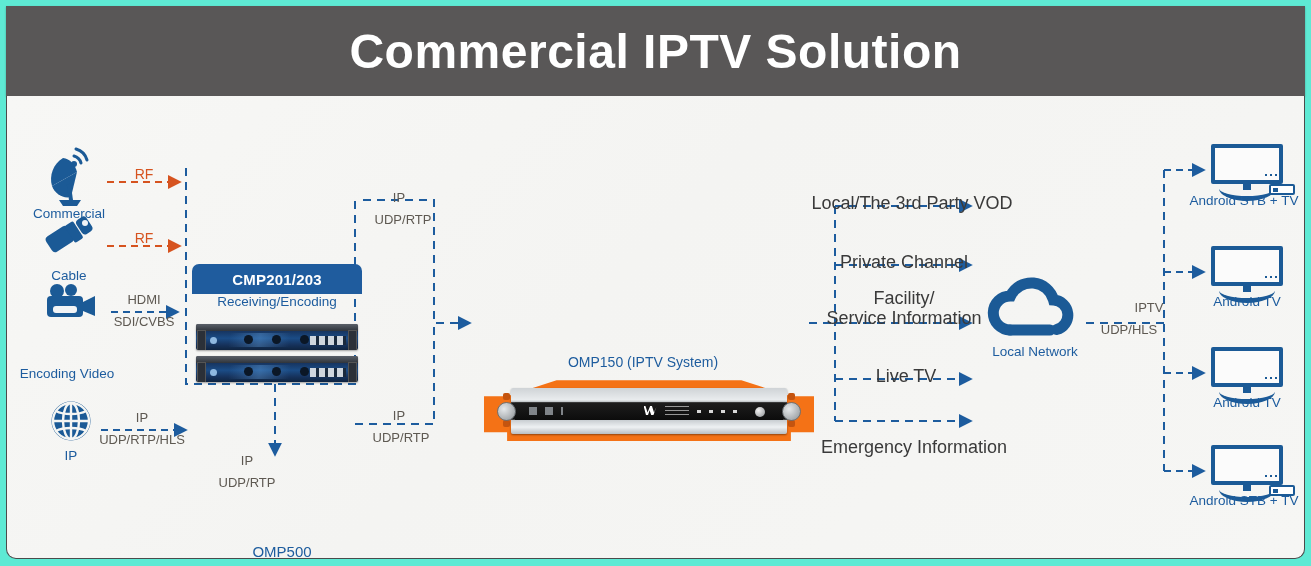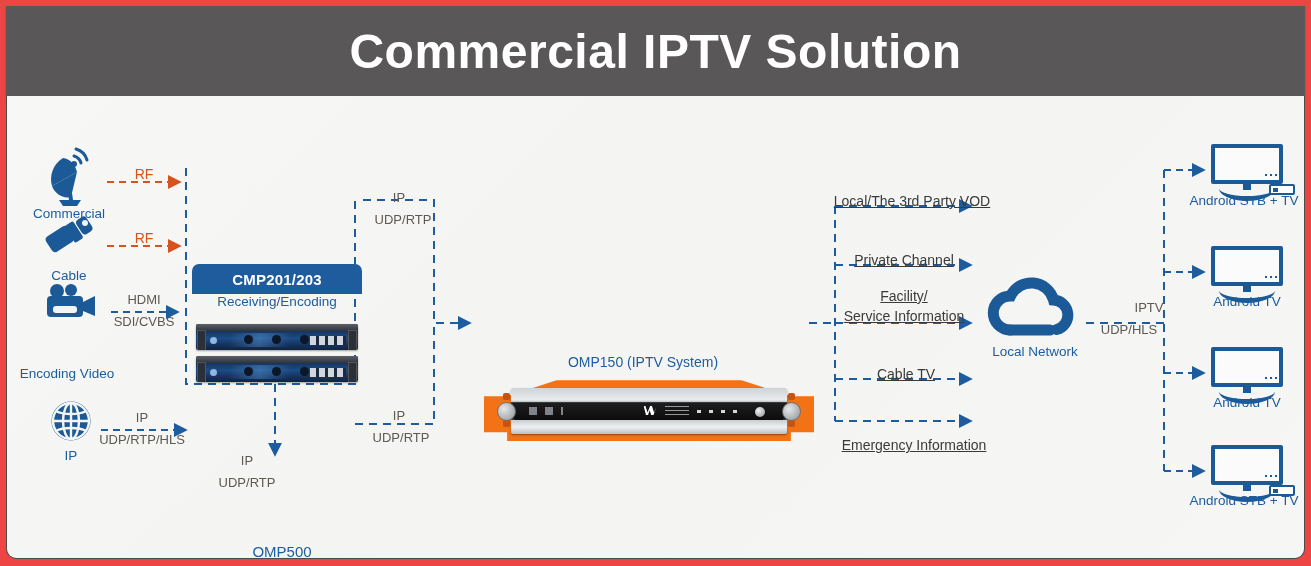--- a/index.html
+++ b/index.html
@@ -2,21 +2,21 @@
 <html><head>
 <meta charset="utf-8">
 <title>Commercial IPTV Solution</title>
 <style>
   html,body{margin:0;padding:0;background:#ffffff;}
   body{font-family:"Liberation Sans", sans-serif;}
   #page{
     position:relative;
     width:1311px;height:566px;
     overflow:hidden;
-    background:#ef4444;
+    background:#5eead4;
   }
   
   #header{
     position:absolute;left:6px;top:6px;width:1299px;height:90px;
     background:#595757;
     display:flex;align-items:center;justify-content:center;
     box-shadow:0 1px 2px rgba(0,0,0,.25);
   }
   #header-title{
     color:#ffffff;
@@ -42,21 +42,21 @@
     white-space:nowrap;
     line-height:1.15;
   }
   .lbl-orange{color:#d6531f;}
   .c{transform:translateX(-50%);text-align:center;}
 
   
   .dev-name{font-size:13.5px;color:#1d5c9e;}
   .node-name{font-size:15px;color:#1d5c9e;font-weight:400;}
   .proto{font-size:13px;color:#5e5952;}
-  .svc{font-size:14px;color:#3a3a3a;text-decoration:underline;}
+  .svc{font-size:18px;color:#3a3a3a;}
 
   
   #cmp-head{
     position:absolute;left:185px;top:168px;width:170px;height:30px;
     background:#1f5c9e;
     border-radius:7px 7px 0 0;
     display:flex;align-items:center;justify-content:center;
   }
   #cmp-head span{color:#ffffff;font-size:15px;font-weight:700;letter-spacing:.2px;}
 
@@ -324,21 +324,21 @@
     <div class="lbl c proto" style="left:394px;top:335px;">UDP/RTP</div>
 
     <div class="lbl c node-name" style="left:275px;top:447px;">OMP500</div>
 
     <div class="lbl c node-name" style="left:636px;top:258px;font-size:14px;">OMP150 (IPTV System)</div>
 
     <div class="lbl c svc" style="left:905px;top:97px;">Local/The 3rd Party VOD</div>
     <div class="lbl c svc" style="left:897px;top:156px;">Private Channel</div>
     <div class="lbl c svc" style="left:897px;top:192px;">Facility/</div>
     <div class="lbl c svc" style="left:897px;top:212px;">Service Information</div>
-    <div class="lbl c svc" style="left:899px;top:270px;">Cable TV</div>
+    <div class="lbl c svc" style="left:899px;top:270px;">Live TV</div>
     <div class="lbl c svc" style="left:907px;top:312px;margin-top:29px;">Emergency Information</div>
 
     <div class="lbl c dev-name" style="left:1028px;top:248px;">Local Network</div>
 
     <div class="lbl c proto" style="left:1142px;top:205px;">IPTV</div>
     <div class="lbl c proto" style="left:1122px;top:227px;">UDP/HLS</div>
 
     <div class="lbl c dev-name" style="left:1237px;top:97px;">Android STB + TV</div>
     <div class="lbl c dev-name" style="left:1240px;top:198px;">Android TV</div>
     <div class="lbl c dev-name" style="left:1240px;top:299px;">Android TV</div>

